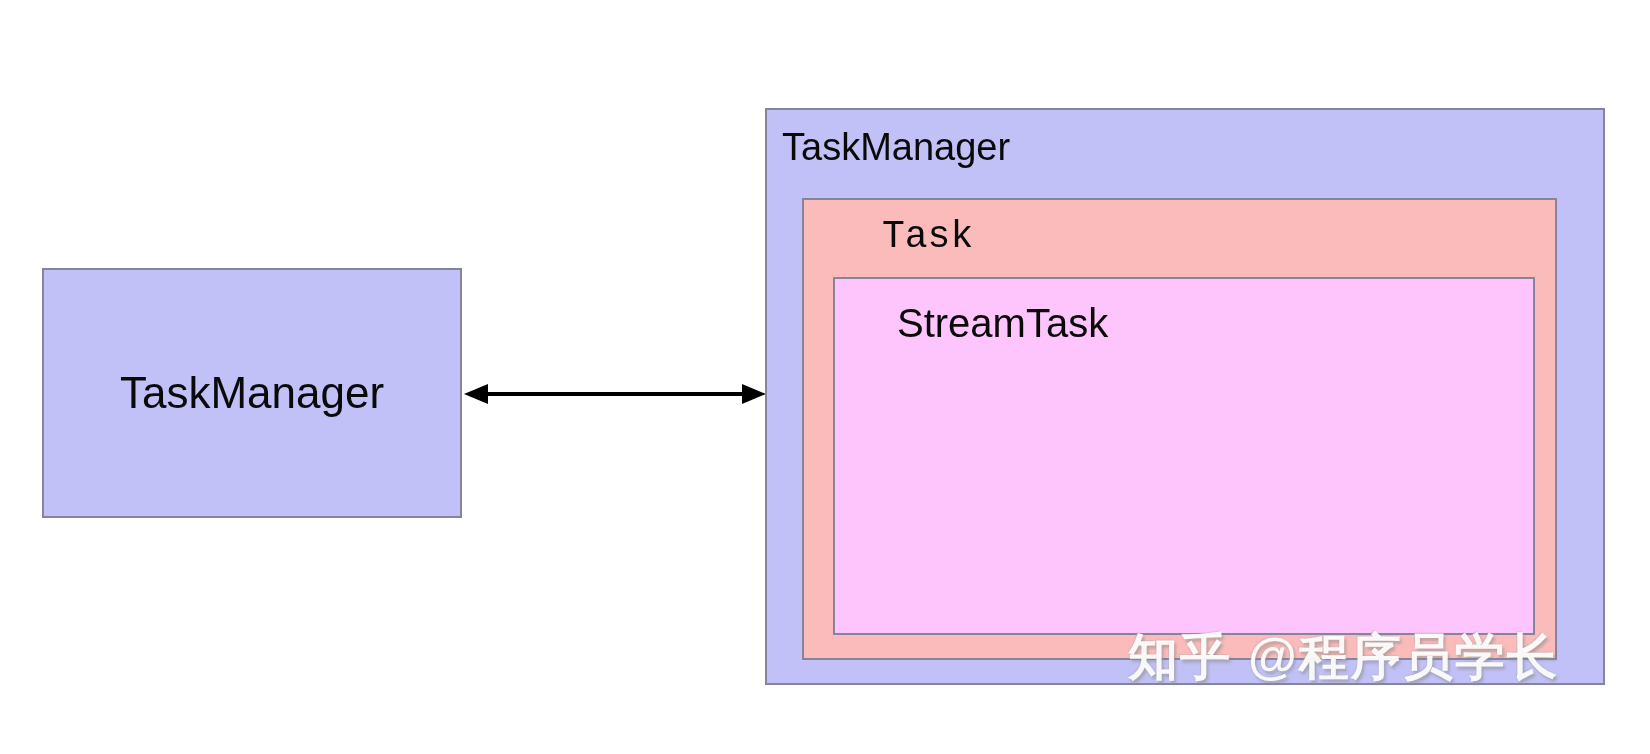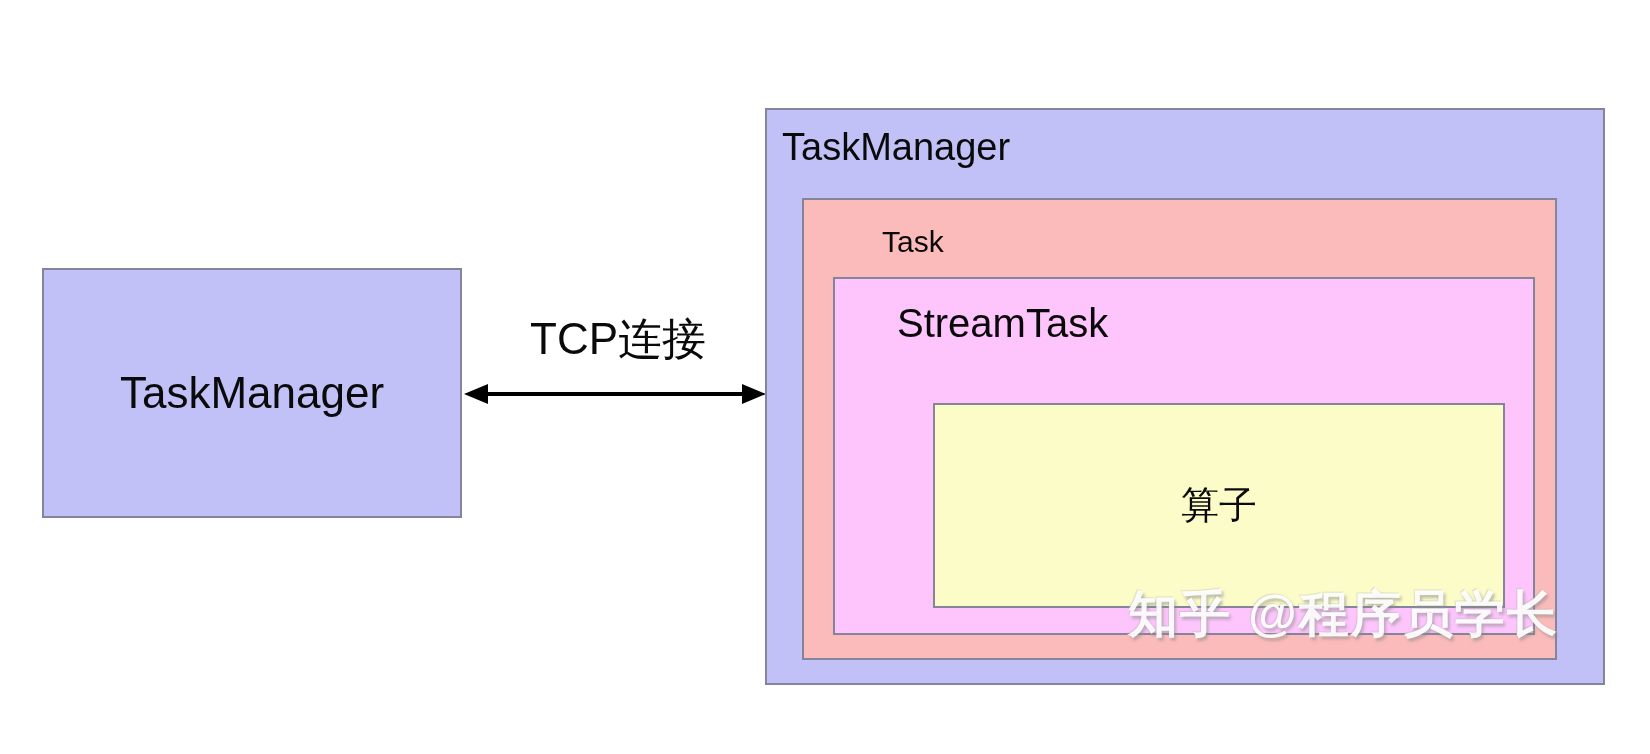--- a/index.html
+++ b/index.html
@@ -55,22 +55,23 @@
   .outer-tm .corner-label {
     padding: 16px 0 0 15px;
     font-size: 38px;
   }
   .task-box {
     left: 802px; top: 198px;
     width: 755px; height: 462px;
     background: #fcbbbb;
   }
   .task-box .corner-label {
-    padding: 25px 0 0 78px;
-    font-size: 30px;
+    padding: 15px 0 0 78px;
+    font-size: 38px;
+    font-family: Liberation Mono, monospace;
   }
   .stream-box {
     left: 833px; top: 277px;
     width: 702px; height: 358px;
     background: #fdc5fc;
   }
   .stream-box .corner-label {
     padding: 22px 16px 0 62px;
     font-size: 40px;
   }
@@ -84,58 +85,54 @@
   }
   .operator-box .label {
     font-size: 38px;
   }
   .corner-label {
     white-space: nowrap;
   }
   
   .watermark {
     position: absolute;
-    left: 1128px; top: 581px;
+    left: 1128px; top: 624px;
     font-size: 50px;
     font-weight: bold;
     white-space: nowrap;
     color: rgba(255, 255, 255, 0.92);
     text-shadow: 2px 3px 3px rgba(140, 140, 140, 0.55),
                  -1px -1px 1px rgba(170, 170, 170, 0.35);
     letter-spacing: 2px;
   }
 </style>
 </head>
 <body>
 
 <div class="canvas">
 
   <div class="box left-tm">
     <span class="label">TaskManager</span>
   </div>
 
-  <div class="tcp-label">TCP连接</div>
 
   <svg class="arrow-svg" viewBox="0 0 302 26" aria-hidden="true">
     <line x1="16" y1="13" x2="286" y2="13" stroke="#000000" stroke-width="4"></line>
     <polygon points="0,13 24,3 24,23" fill="#000000"></polygon>
     <polygon points="302,13 278,3 278,23" fill="#000000"></polygon>
   </svg>
 
   <div class="box outer-tm">
     <div class="corner-label">TaskManager</div>
   </div>
 
   <div class="box task-box">
     <div class="corner-label">Task</div>
   </div>
 
   <div class="box stream-box">
     <div class="corner-label">StreamTask</div>
   </div>
 
-  <div class="box operator-box">
-    <span class="label">算子</span>
-  </div>
 
   <div class="watermark">知乎 @程序员学长</div>
 
 </div>
 
 </body></html>

